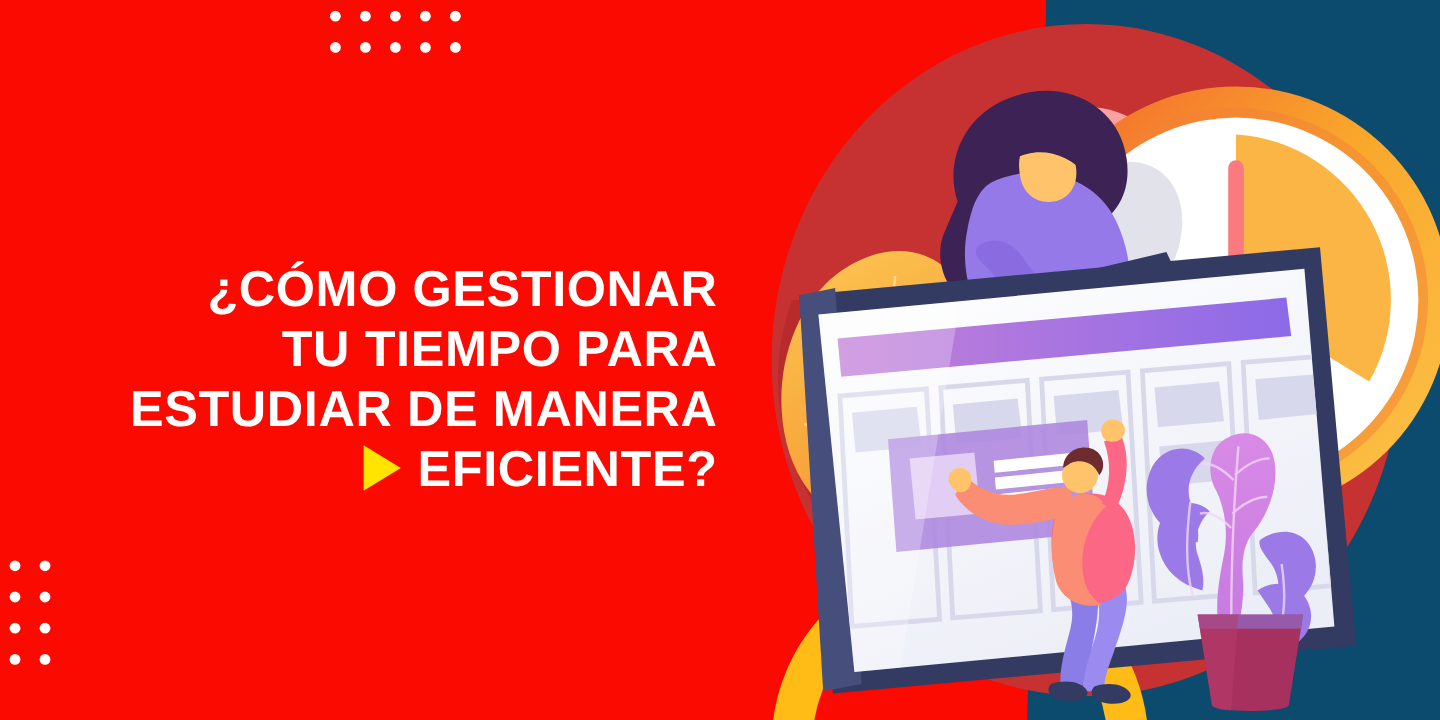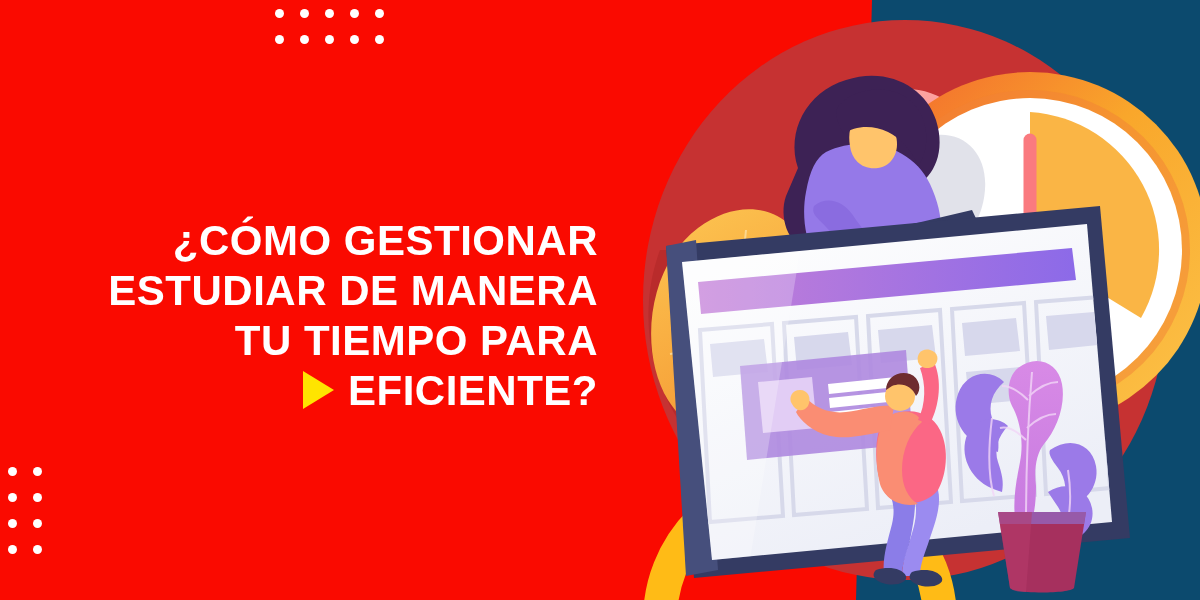--- a/index.html
+++ b/index.html
@@ -93,22 +93,22 @@
     <span class="dot"></span>
     <span class="dot"></span>
     <span class="dot"></span>
     <span class="dot"></span>
     <span class="dot"></span>
     <span class="dot"></span>
   </div>
 
   <div id="headline">
     <span class="hl-line hl-line-1">¿CÓMO GESTIONAR</span>
+    <span class="hl-line hl-line-2">TU TIEMPO PARA</span>
     <span class="hl-line hl-line-3">ESTUDIAR DE MANERA</span>
-    <span class="hl-line hl-line-2">TU TIEMPO PARA</span>
     <span class="hl-line hl-line-4">
       <span id="play-triangle"></span>
       <span>EFICIENTE?</span>
     </span>
   </div>
 
   <div id="illustration">
     <svg viewBox="0 0 600 600" xmlns="http://www.w3.org/2000/svg">
       <defs>
         <linearGradient id="gradHeaderBar" x1="0" y1="0" x2="1" y2="0">

